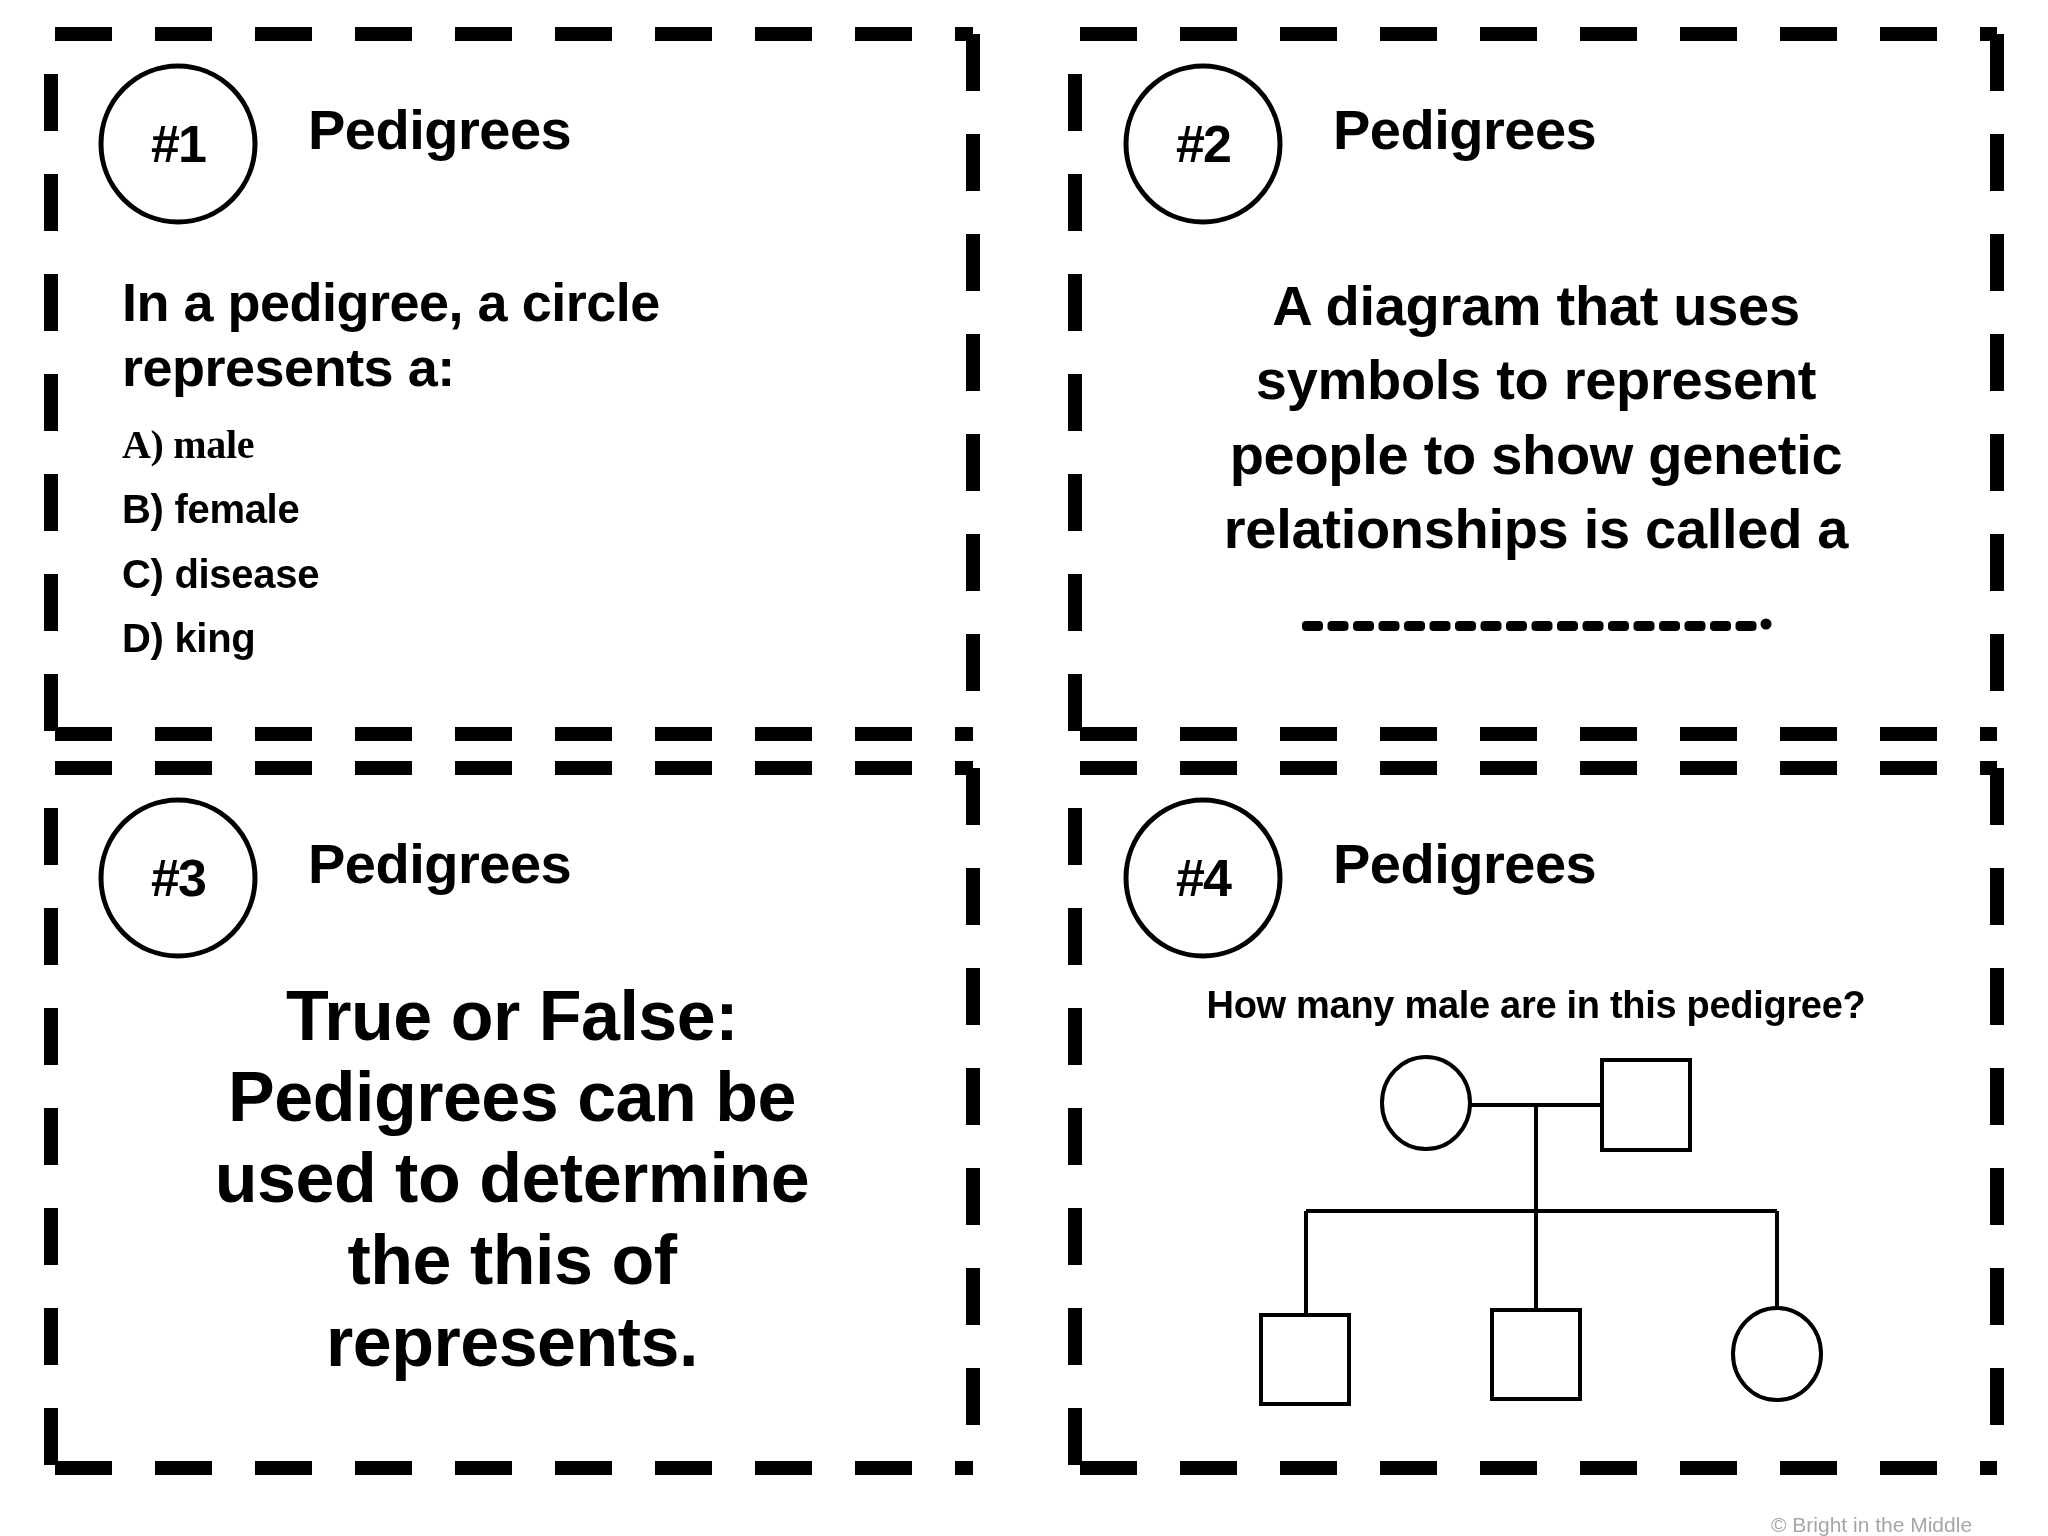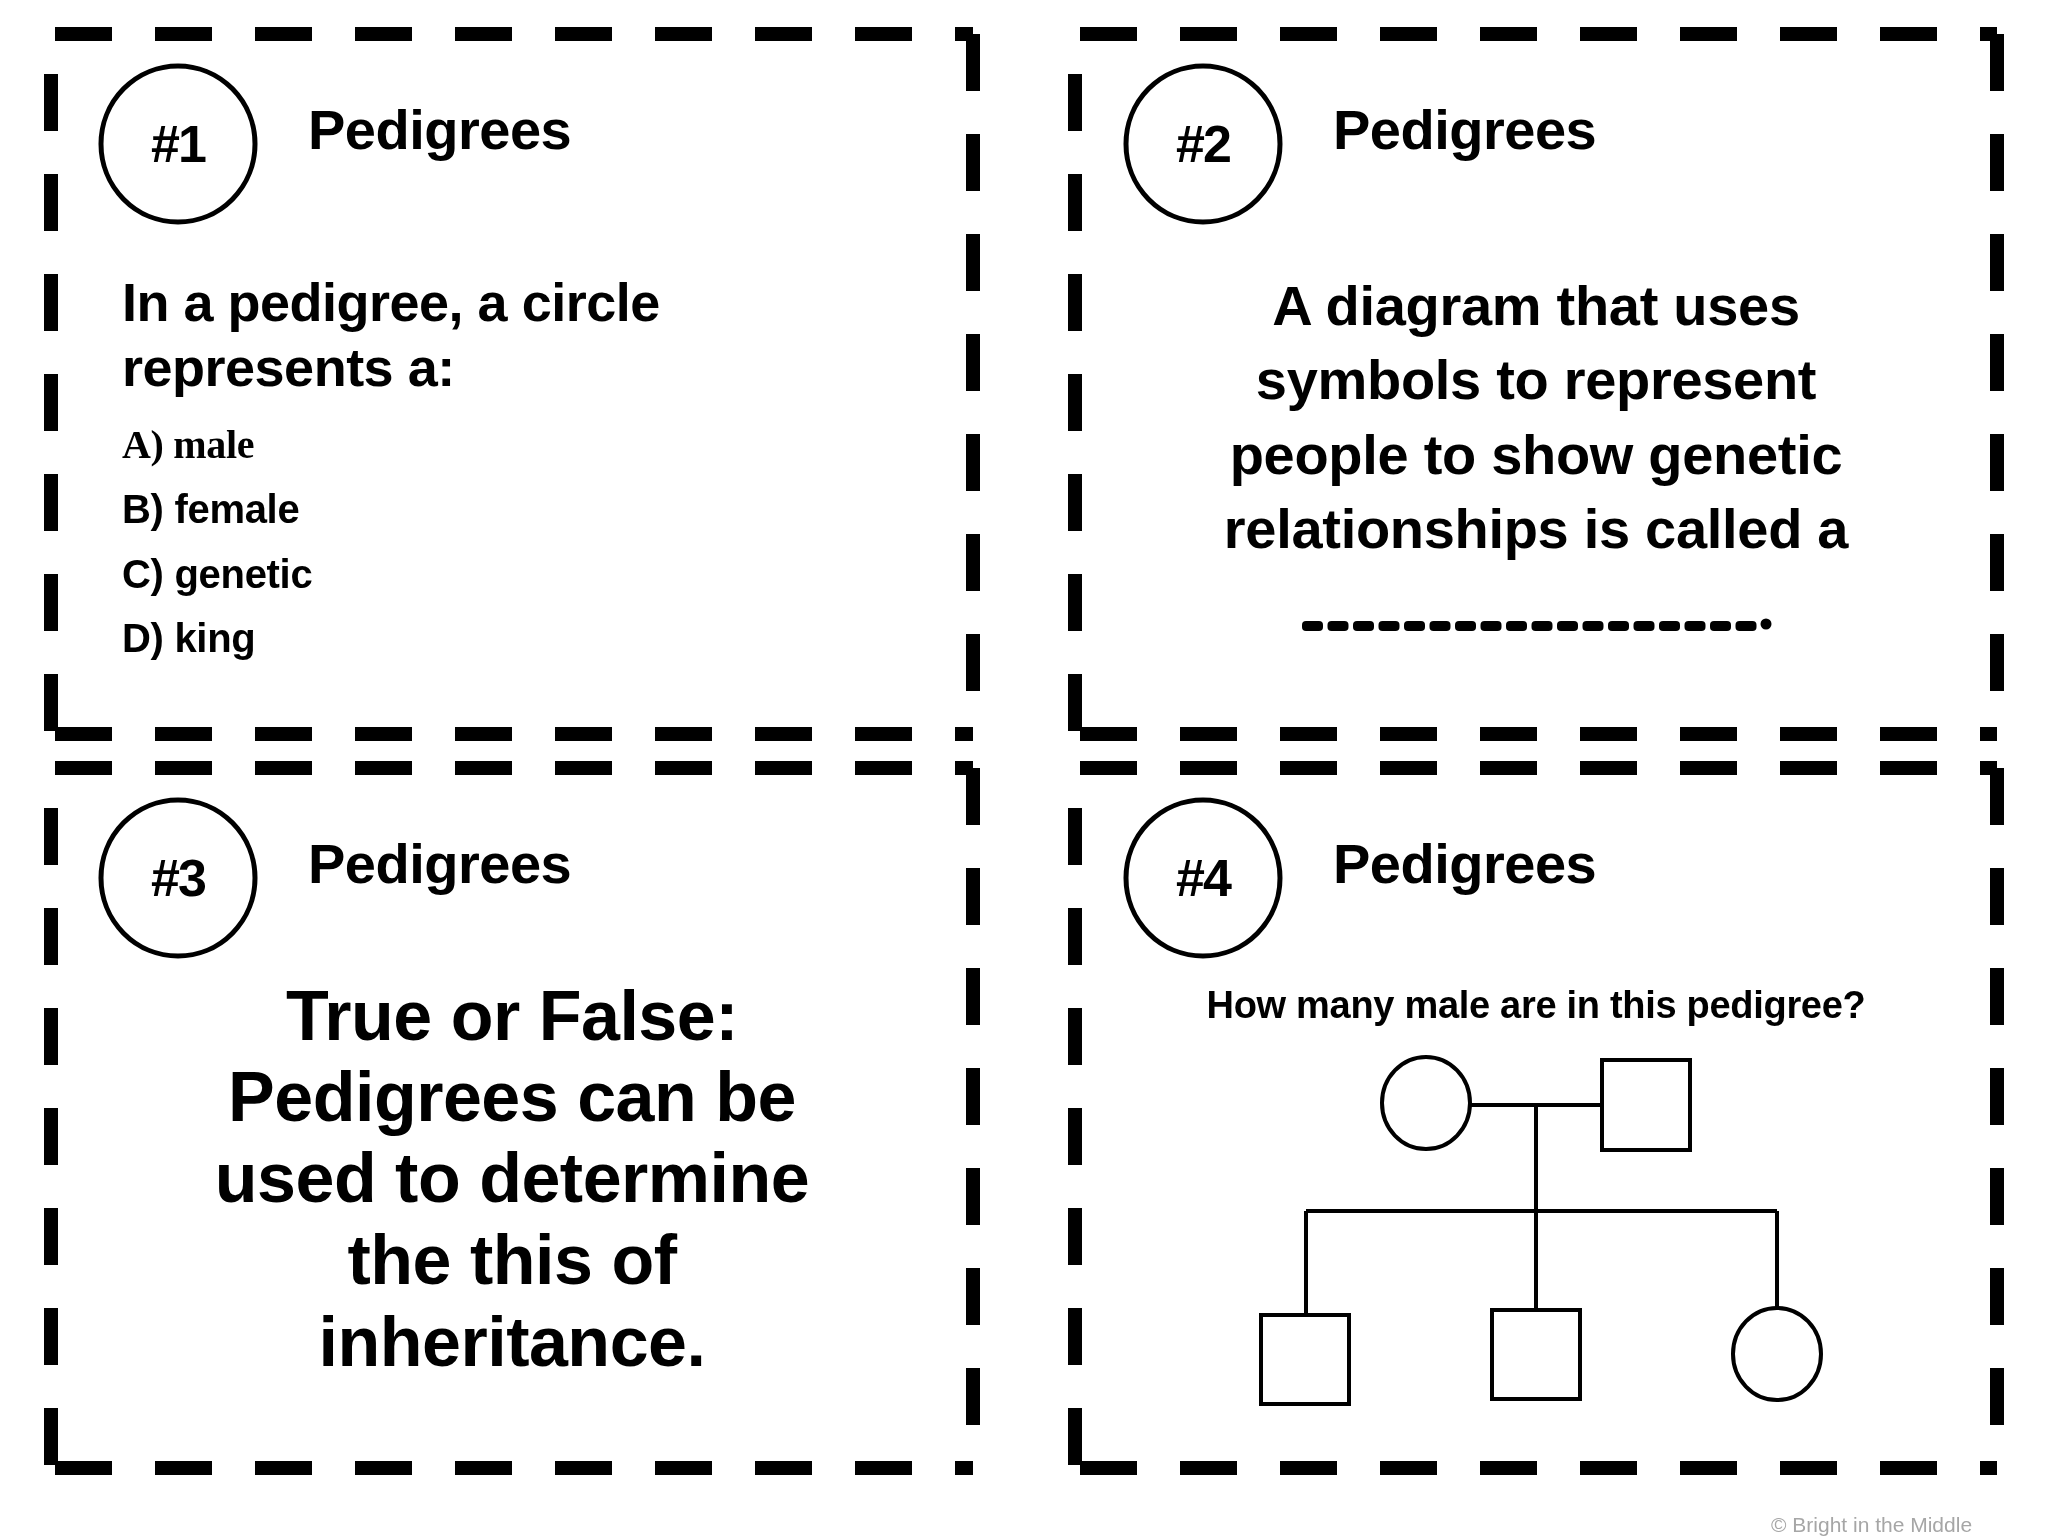--- a/index.html
+++ b/index.html
@@ -86,21 +86,21 @@
   </g>
 </svg>
 
 <div class="card">
   <div class="badge-num" style="left:100px; top:66px;">#1</div>
   <div class="t title" style="left:308px; top:97px;">Pedigrees</div>
   <div class="t q1" style="left:122px; top:270px;">In a pedigree, a circle</div>
   <div class="t q1" style="left:122px; top:335px;">represents a:</div>
   <div class="t opt" style="left:122px; top:413px;font-family:Liberation Serif, serif;">A) male</div>
   <div class="t opt" style="left:122px; top:477px;">B) female</div>
-  <div class="t opt" style="left:122px; top:542px;">C) genetic</div>
+  <div class="t opt" style="left:122px; top:542px;">C) disease</div>
   <div class="t opt" style="left:122px; top:606px;">D) king</div>
 </div>
 
 <div class="card">
   <div class="badge-num" style="left:1125px; top:66px;">#2</div>
   <div class="t title" style="left:1333px; top:97px;">Pedigrees</div>
   <div class="t q2 center-block" style="left:1086px; width:900px; top:269px;">A diagram that uses</div>
   <div class="t q2 center-block" style="left:1086px; width:900px; top:343px;">symbols to represent</div>
   <div class="t q2 center-block" style="left:1086px; width:900px; top:418px;">people to show genetic</div>
   <div class="t q2 center-block" style="left:1086px; width:900px; top:492px;">relationships is called a</div>
@@ -129,21 +129,21 @@
   </svg>
 </div>
 
 <div class="card">
   <div class="badge-num" style="left:100px; top:800px;">#3</div>
   <div class="t title" style="left:308px; top:831px;">Pedigrees</div>
   <div class="t q3 center-block" style="left:62px; width:900px; top:976px;">True or False:</div>
   <div class="t q3 center-block" style="left:62px; width:900px; top:1057px;">Pedigrees can be</div>
   <div class="t q3 center-block" style="left:62px; width:900px; top:1138px;">used to determine</div>
   <div class="t q3 center-block" style="left:62px; width:900px; top:1220px;">the this of</div>
-  <div class="t q3 center-block" style="left:62px; width:900px; top:1302px;">inheritance.</div>
+  <div class="t q3 center-block" style="left:62px; width:900px; top:1302px;">represents.</div>
 </div>
 
 <div class="card">
   <div class="badge-num" style="left:1125px; top:800px;">#4</div>
   <div class="t title" style="left:1333px; top:831px;">Pedigrees</div>
   <div class="t q4 center-block" style="left:1086px; width:900px; top:984px;">How many male are in this pedigree?</div>
 </div>
 
 <div class="copyright" style="left:1771px; top:1493px;margin-top:20px;">© Bright in the Middle</div>
 

